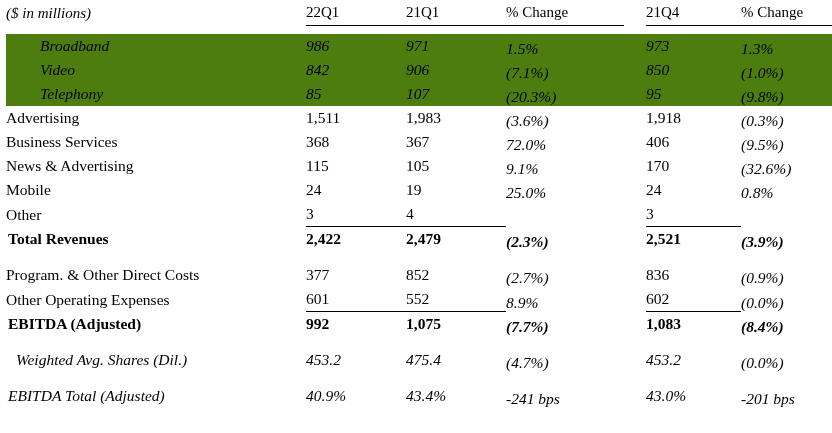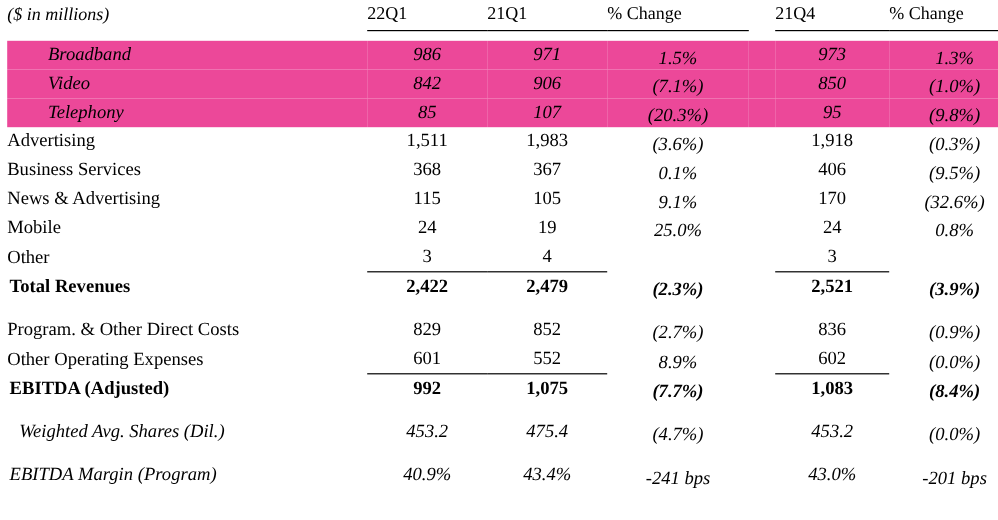--- a/index.html
+++ b/index.html
@@ -62,30 +62,30 @@
   
   .lbl {
     text-align: left;
     padding-left: 16px;
     padding-right: 4px;
     height: 24px;
     line-height: 24px;
   }
   .lbl.indent2 { padding-left: 34px; font-style: italic; }
   .num {
-    text-align: center;
+    text-align: left;
     padding-right: 4px;
     height: 24px;
     line-height: 24px;
   }
-  .chg { text-align: center; padding-right: 4px; font-style: italic; }
+  .chg { text-align: left; padding-right: 4px; font-style: italic; }
   .chg.wide { padding-right: 6px; }
 
   
-  tr.shaded td { background: #ec4899; }
+  tr.shaded td { background: #4d7c0f; }
   tr.shaded .lbl { font-style: italic; }
   tr.shaded .num { font-style: italic; }
 
   
   tr.total td { font-weight: bold; }
   tr.total .chg { font-weight: bold; font-style: italic; }
   .topline { border-top: 1.2px solid #000; }
 
   .spacer-row td { height: 12px; line-height: 12px; }
   .spacer-row-sm td { height: 8px; line-height: 8px; }
@@ -155,21 +155,21 @@
         <td class="num">1,983</td>
         <td class="chg">(3.6%)</td>
         <td></td>
         <td class="num">1,918</td>
         <td class="chg wide">(0.3%)</td>
       </tr>
       <tr>
         <td class="lbl">Business Services</td>
         <td class="num">368</td>
         <td class="num">367</td>
-        <td class="chg">0.1%</td>
+        <td class="chg">72.0%</td>
         <td></td>
         <td class="num">406</td>
         <td class="chg wide">(9.5%)</td>
       </tr>
       <tr>
         <td class="lbl">News &amp; Advertising</td>
         <td class="num">115</td>
         <td class="num">105</td>
         <td class="chg">9.1%</td>
         <td></td>
@@ -204,21 +204,21 @@
         <td class="num topline">2,521</td>
         <td class="chg wide">(3.9%)</td>
       </tr>
 
       <tr class="spacer-row">
           <td colspan="7"></td>
         </tr>
 
       <tr>
         <td class="lbl">Program. &amp; Other Direct Costs</td>
-        <td class="num">829</td>
+        <td class="num">377</td>
         <td class="num">852</td>
         <td class="chg">(2.7%)</td>
         <td></td>
         <td class="num">836</td>
         <td class="chg wide">(0.9%)</td>
       </tr>
       <tr>
         <td class="lbl">Other Operating Expenses</td>
         <td class="num">601</td>
         <td class="num">552</td>
@@ -250,21 +250,21 @@
         <td></td>
         <td class="num">453.2</td>
         <td class="chg wide">(0.0%)</td>
       </tr>
 
       <tr class="spacer-row">
           <td colspan="7"></td>
         </tr>
 
       <tr class="italic-row">
-        <td class="lbl" style="padding-left:2px;">EBITDA Margin (Program)</td>
+        <td class="lbl" style="padding-left:2px;">EBITDA Total (Adjusted)</td>
         <td class="num">40.9%</td>
         <td class="num">43.4%</td>
         <td class="chg">-241 bps</td>
         <td></td>
         <td class="num">43.0%</td>
         <td class="chg wide">-201 bps</td>
       </tr>
     </tbody>
   </table>
 </div>

